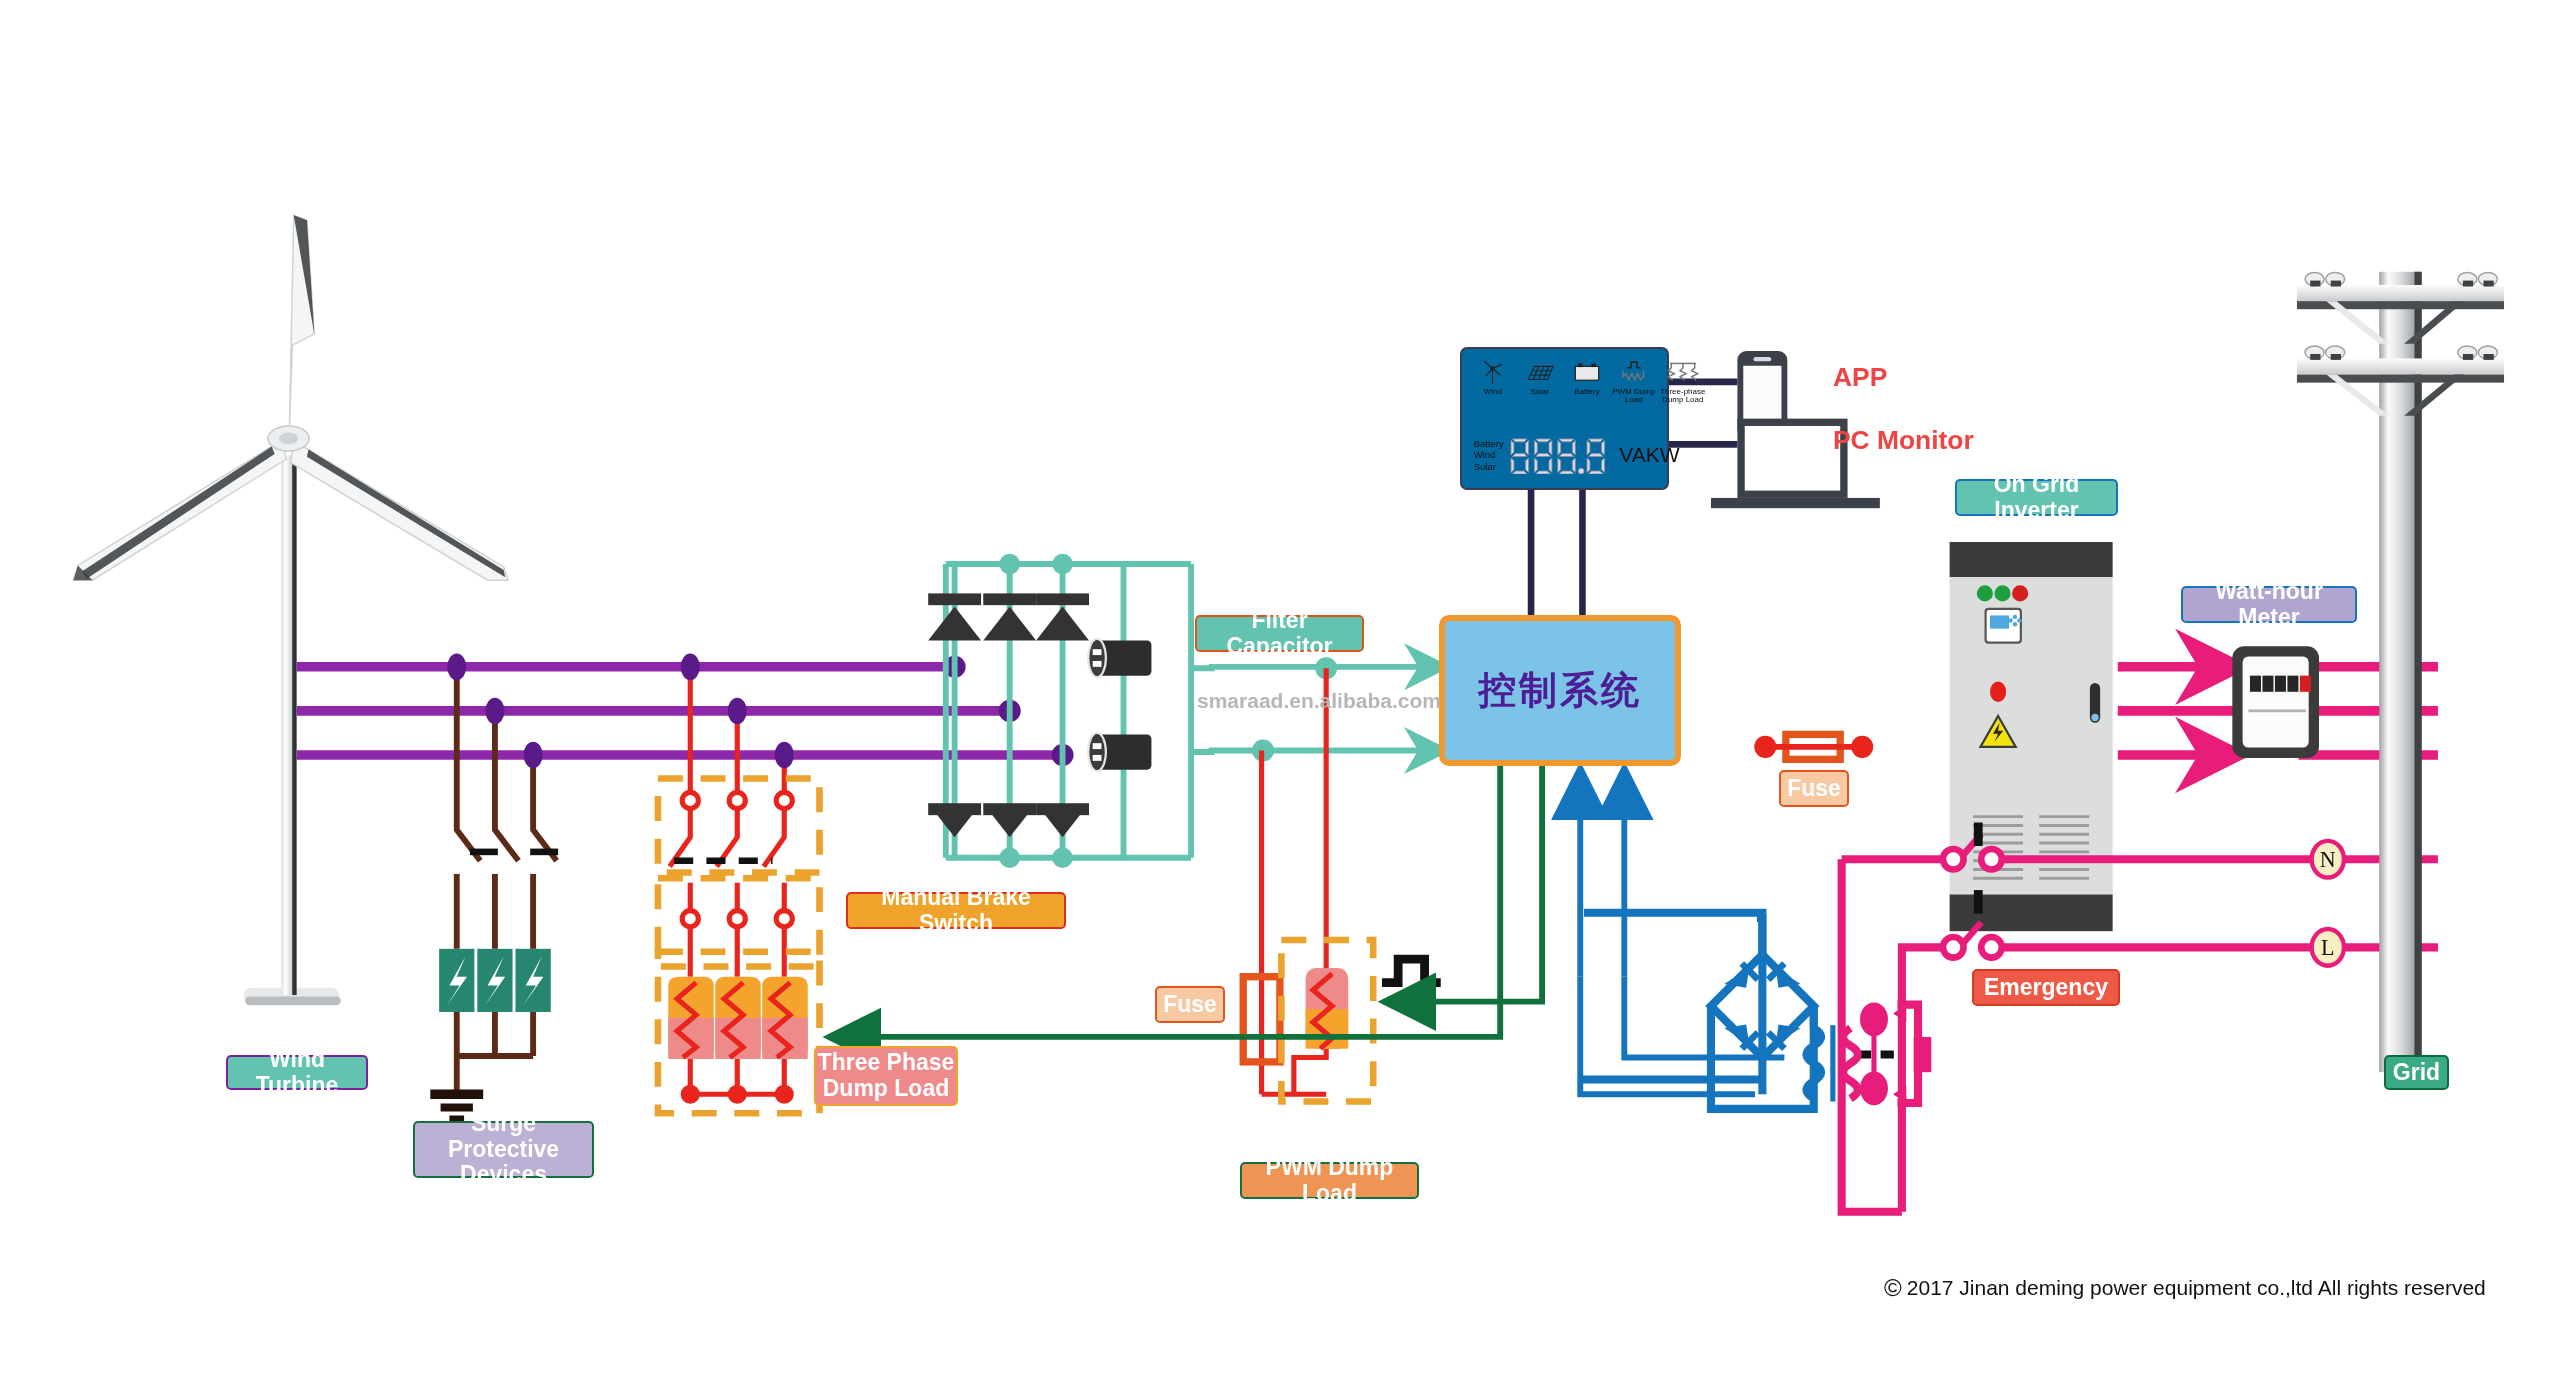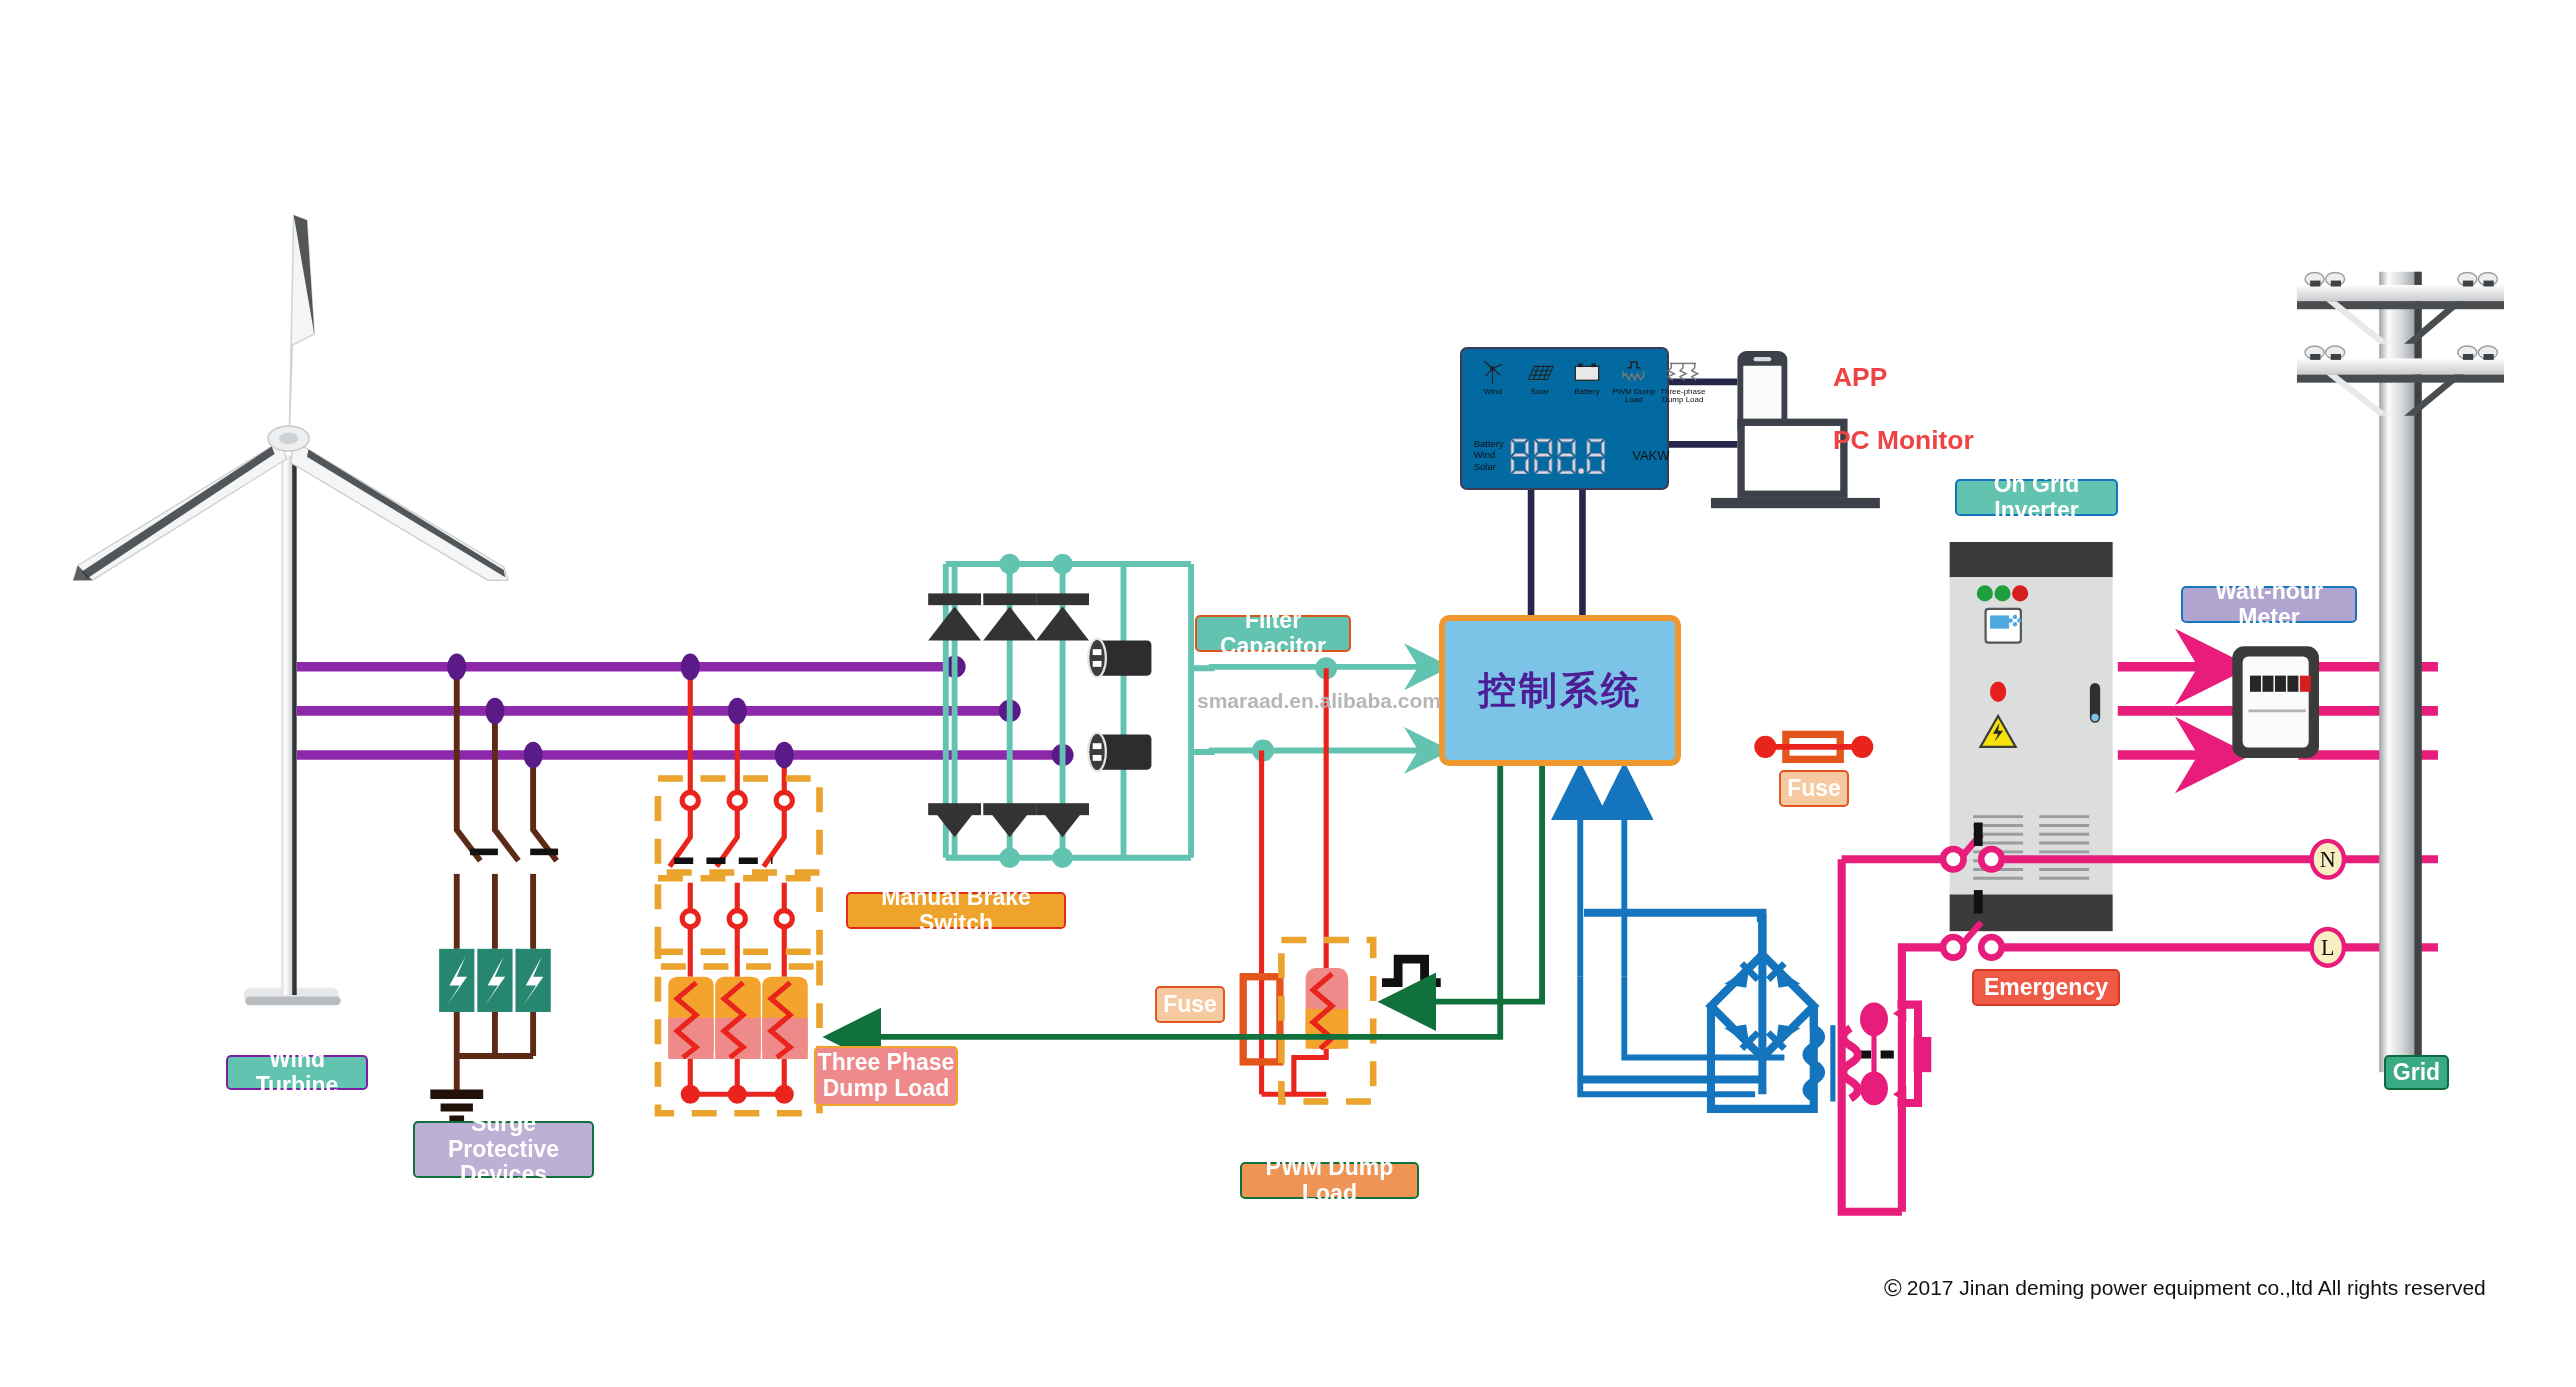--- a/index.html
+++ b/index.html
@@ -30,21 +30,21 @@
   .copyright .csym{font-size:24px;}
 
   .panelbox{position:absolute;background:#0369a1;border:2.9px solid #3b3b56;
             border-radius:7px;box-sizing:border-box;}
   .panel-iconrow{position:absolute;display:flex;}
   .panel-ic{display:flex;flex-direction:column;align-items:center;width:47px;}
   .panel-ic .cap{font-size:8px;color:#111;text-align:center;margin-top:2.2px;
                  line-height:1.05;font-weight:normal;}
   .panel-lcdrow{position:absolute;display:flex;align-items:center;}
   .panel-lcdrow .wordcol{font-size:9.5px;color:#111;line-height:1.2;margin-right:4.4px;}
-  .panel-lcdrow .vakw{font-size:13px;color:#111;margin-left:23px;font-weight:normal;}
+  .panel-lcdrow .vakw{font-size:21px;color:#111;margin-left:10px;font-weight:normal;}
 </style>
 </head>
 <body>
 
 <div id="stage">
 
   <svg class="layer" viewBox="0 0 3508 1890">
     <defs>
       <linearGradient id="poleGrad" x1="0" y1="0" x2="1" y2="0">
         <stop offset="0%" stop-color="#9fa2a4"></stop>
@@ -597,21 +597,21 @@
   <div class="lbl wind" style="left:226px;top:1055px;width:142px;height:35px;">Wind Turbine</div>
 
   <div class="lbl surge" style="left:413px;top:1121px;width:181px;height:57px;">Surge Protective
 Devices</div>
 
   <div class="lbl brake" style="left:846px;top:892px;width:220px;height:37px;">Manual Brake Switch</div>
 
   <div class="lbl threeph" style="left:814px;top:1046px;width:144px;height:60px;">Three Phase
 Dump Load</div>
 
-  <div class="lbl filtercap" style="left:1195px;top:615px;width:156px;height:37px;">Filter Capacitor</div>
+  <div class="lbl filtercap" style="left:1195px;top:615px;width:169px;height:37px;">Filter Capacitor</div>
 
   <div class="lbl fuse" style="left:1155px;top:986px;width:70px;height:37px;">Fuse</div>
 
   <div class="lbl pwm" style="left:1240px;top:1162px;width:179px;height:37px;">PWM Dump Load</div>
 
   <div class="lbl fuse" style="left:1779px;top:770px;width:70px;height:37px;">Fuse</div>
 
   <div class="lbl ongrid" style="left:1955px;top:479px;width:163px;height:37px;">On Grid Inverter</div>
 
   <div class="lbl watt" style="left:2181px;top:586px;width:176px;height:37px;">Watt-hour Meter</div>

